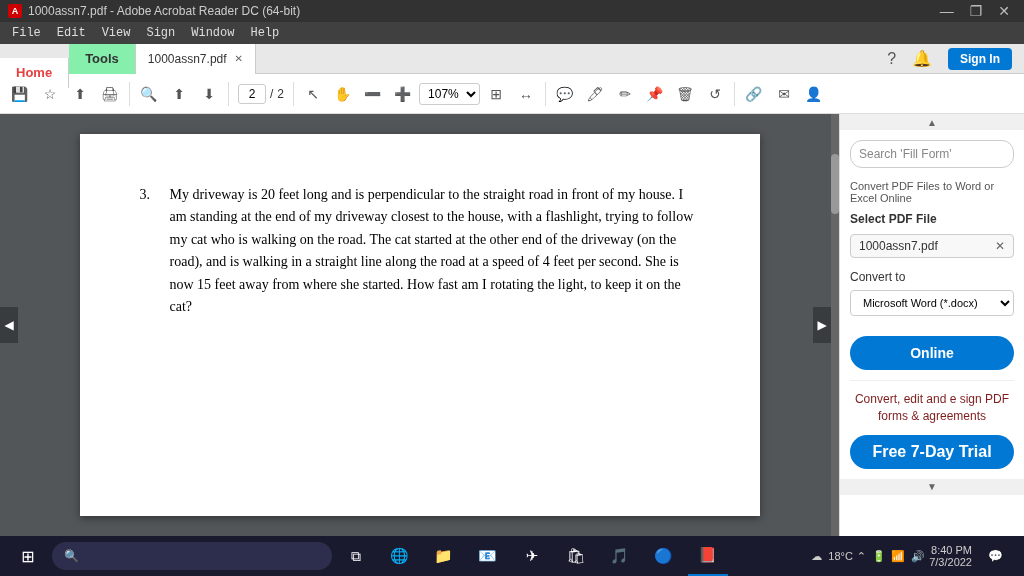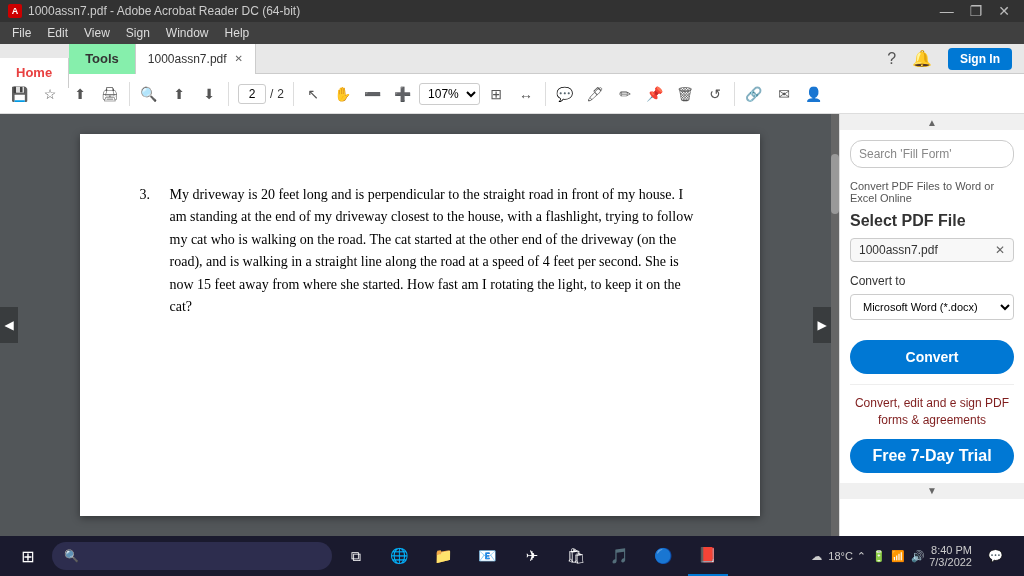--- a/index.html
+++ b/index.html
@@ -12,21 +12,21 @@
     }
     .title-bar-left { display: flex; align-items: center; gap: 6px; }
     .title-bar-icon { width: 14px; height: 14px; background: #c00; border-radius: 2px; display:flex; align-items:center; justify-content:center; }
     .title-bar-controls { display: flex; gap: 4px; }
     .title-bar-controls span { cursor: pointer; padding: 0 6px; font-size: 14px; color: #bbb; }
 
     
     .menu-bar {
       display: flex; align-items: center; background: #404040; color: #ddd; height: 22px; padding: 0 4px; font-size: 12px;
     }
-    .menu-bar span { padding: 12px 8px; cursor: pointer; line-height: 22px; }
+    .menu-bar span { padding: 12px 8px; cursor: pointer; line-height: 22px; font-family: Liberation Mono, monospace; }
 
     
     .tab-bar {
       display: flex; align-items: center; background: #e8e8e8; height: 30px; border-bottom: 1px solid #ccc;
     }
     .home-tab, .tools-tab {
       display: flex; align-items: center; padding: 0 16px; height: 30px; cursor: pointer; font-size: 13px; font-weight: 600;
     }
     .home-tab { background: #fff; color: #e84040; border-right: 1px solid #ccc; margin-top: 28px; }
     .tools-tab { background: #86efac; color: #333; border-right: 1px solid #ccc; }
@@ -111,21 +111,21 @@
     }
     .panel-content { padding: 10px; }
 
     .search-fill-form {
       border: 1px solid #ccc; border-radius: 12px; padding: 6px 8px;
       font-size: 12px; color: #888; width: 100%; margin-bottom: 12px;
       cursor: pointer;
     }
 
     .panel-section-title {
-      font-size: 16px; font-weight: 600; color: #333; margin-bottom: 8px;
+      font-size: 12px; font-weight: 600; color: #333; margin-bottom: 8px;
     }
     .panel-section-subtitle { font-size: 11px; color: #555; margin-bottom: 8px; }
 
     .file-selector {
       display: flex; align-items: center; border: 1px solid #ccc; border-radius: 4px;
       padding: 4px 8px; font-size: 12px; margin-bottom: 12px; background: #f8f8f8;
     }
     .file-selector-name { flex: 1; font-size: 12px; color: #333; }
     .file-selector-x { cursor: pointer; color: #666; font-size: 12px; }
 
@@ -298,21 +298,21 @@
         <span class="file-selector-x">✕</span>
       </div>
 
       <div class="convert-to-label">Convert to</div>
       <select class="convert-to-select">
         <option>Microsoft Word (*.docx)</option>
         <option>Microsoft Excel (*.xlsx)</option>
       </select>
 
 
-      <button class="convert-btn">Convert</button>
+      <button class="convert-btn">Online</button>
 
       <div class="panel-divider"></div>
 
       <div class="promo-text">Convert, edit and e sign PDF forms &amp; agreements</div>
       <button class="free-trial-btn">Free 7-Day Trial</button>
     </div>
     <div class="panel-scroll-down">▼</div>
   </div>
 </div>
 

